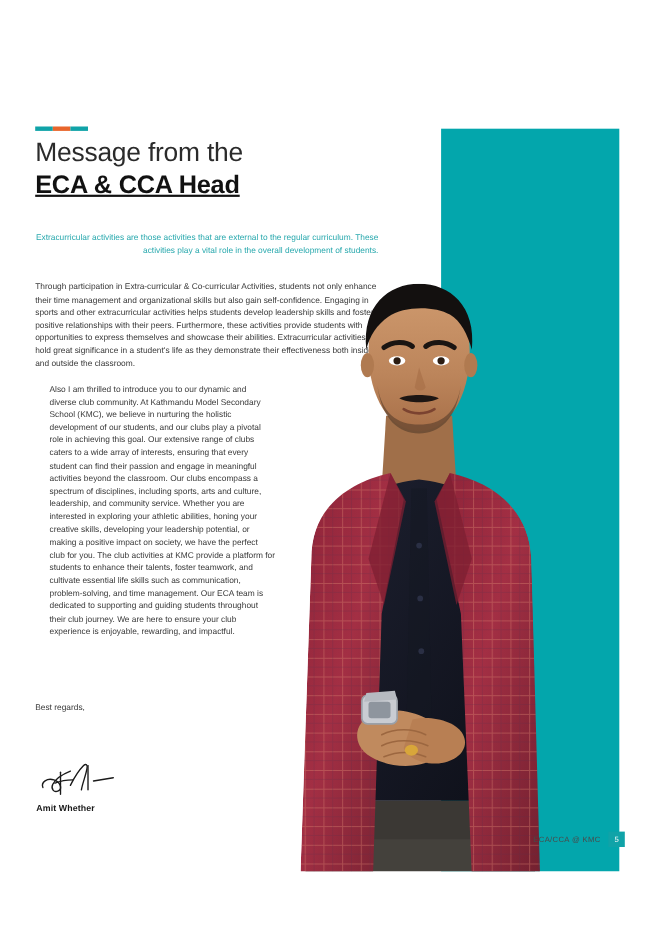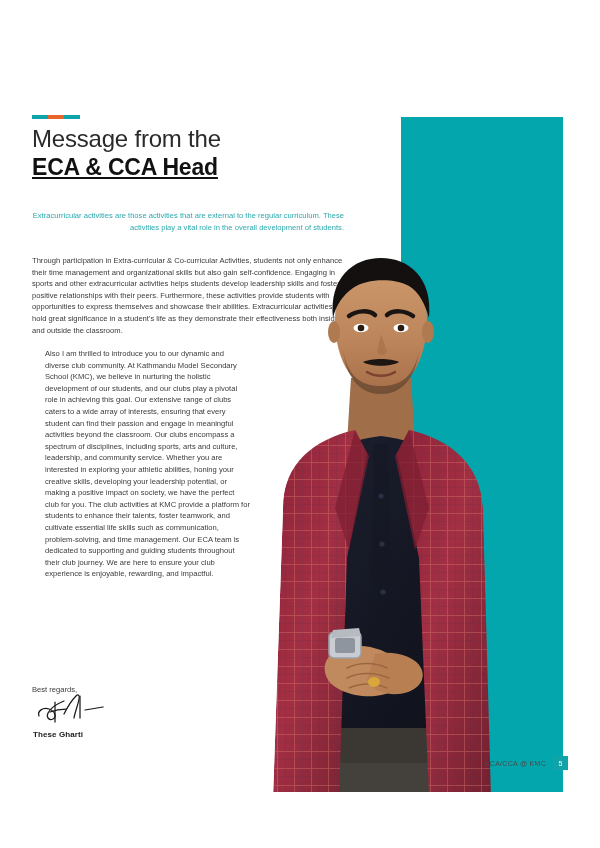--- a/index.html
+++ b/index.html
@@ -92,21 +92,21 @@
     position:absolute;
     left:32px; top:600px;
     width:207px;
     font-size:7.6px;
     line-height:11.6px;
     color:#3a3a3a;
   }
 
   .regards {
     position:absolute;
-    left:32px; top:684px;
+    left:32px; top:637px;
     font-size:7.6px;
     line-height:11.6px;
     color:#3a3a3a;
   }
 
   .signature {
     position:absolute;
     left:33px; top:690px;
     width:120px; height:38px;
   }
@@ -182,21 +182,21 @@
         <path d="M6 26 C4 21, 10 17, 16 19 C22 21, 24 27, 20 29 C16 31, 13 27, 15 23 C18 17, 26 13, 31 11"></path>
         <path d="M22 12 L22 32"></path>
         <path d="M17 22 C22 20, 28 19, 33 19"></path>
         <path d="M31 24 C34 18, 38 11, 43 6 C45 4, 47 5, 46 9 C45 15, 42 22, 41 28"></path>
         <path d="M47 6 L47 28"></path>
         <path d="M52 20 C58 19, 64 18, 70 17"></path>
       </g>
     </svg>
   </div>
 
-  <div class="signer-name">These Gharti</div>
+  <div class="signer-name">Amit Whether</div>
 
   <div class="portrait">
     <svg viewBox="0 0 275 540" xmlns="http://www.w3.org/2000/svg">
       <defs>
         <linearGradient id="suitGrad" x1="0" y1="0" x2="1" y2="1">
           <stop offset="0%" stop-color="#8d2338"></stop>
           <stop offset="45%" stop-color="#a32f44"></stop>
           <stop offset="100%" stop-color="#71202f"></stop>
         </linearGradient>
         <linearGradient id="skinGrad" x1="0" y1="0" x2="0" y2="1">

